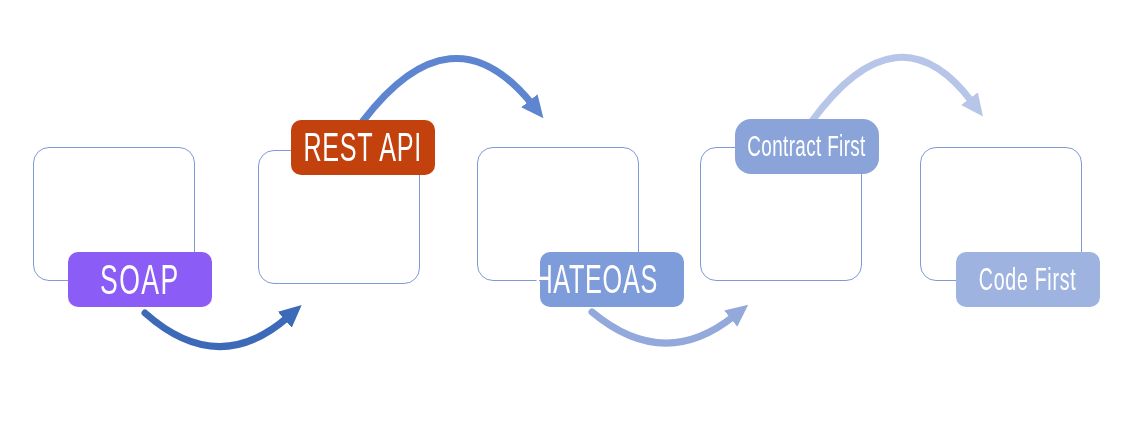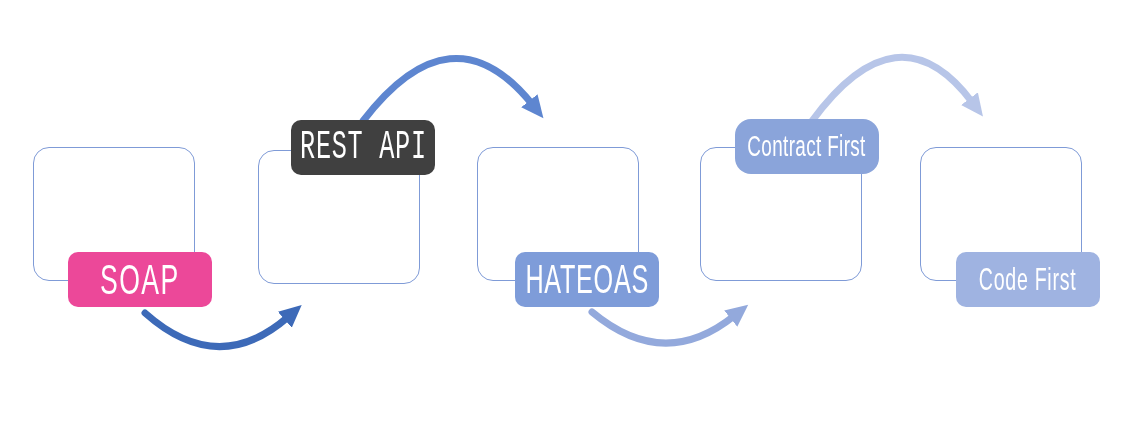--- a/index.html
+++ b/index.html
@@ -47,21 +47,21 @@
     height: 55px;
     border-radius: 10px;
     display: flex;
     align-items: center;
     justify-content: center;
     z-index: 3;
     color: #ffffff;
   }
   .badge-1 { left: 68px;  top: 252px; }
   .badge-2 { left: 291px; top: 120px; }
-  .badge-3 { left: 515px; top: 252px; }
+  .badge-3 { left: 540px; top: 252px; justify-content: flex-end; }
   .badge-4 { left: 735px; top: 119px; }
   .badge-5 { left: 956px; top: 252px; }
 
   .badge-label {
     display: inline-block;
     white-space: nowrap;
     transform: scale(0.70, 1.12);
     font-weight: 400;
   }
   .badge-1 .badge-label { font-size: 38px; letter-spacing: 2px; }
@@ -96,24 +96,24 @@
         <path d="M0,0 L3.2,1.5 L0,3 Z" fill="#b7c5e8"></path>
       </marker>
     </defs>
 
     <path d="M 145 313 Q 218 378 288 317" fill="none" stroke-width="7" stroke-linecap="round" marker-end="url(#ah0)" stroke="#3d6ab8"></path>
     <path d="M 363 121 Q 452 5 532 104" fill="none" stroke-width="7" stroke-linecap="round" marker-end="url(#ah1)" stroke="#5e86d0"></path>
     <path d="M 592 312 Q 664 372 734 316" fill="none" stroke-width="7" stroke-linecap="round" marker-end="url(#ah2)" stroke="#93a9dc"></path>
     <path d="M 812 121 Q 898 4 972 102" fill="none" stroke-width="7" stroke-linecap="round" marker-end="url(#ah3)" stroke="#b7c5e8"></path>
   </svg>
 
-  <div class="badge badge-1" style="background-color: #ec4899;">
+  <div class="badge badge-1" style="background-color: #8b5cf6;">
     <span class="badge-label">SOAP</span>
   </div>
-  <div class="badge badge-2" style="background-color: #404040; font-family: Liberation Mono, monospace;">
+  <div class="badge badge-2" style="background-color: #c2410c;">
     <span class="badge-label">REST API</span>
   </div>
   <div class="badge badge-3" style="background-color: rgb(126, 156, 217);">
     <span class="badge-label">HATEOAS</span>
   </div>
   <div class="badge badge-4" style="background-color: rgb(138, 164, 218); border-radius: 16px;">
     <span class="badge-label">Contract First</span>
   </div>
   <div class="badge badge-5" style="background-color: rgb(159, 179, 225);">
     <span class="badge-label">Code First</span>

